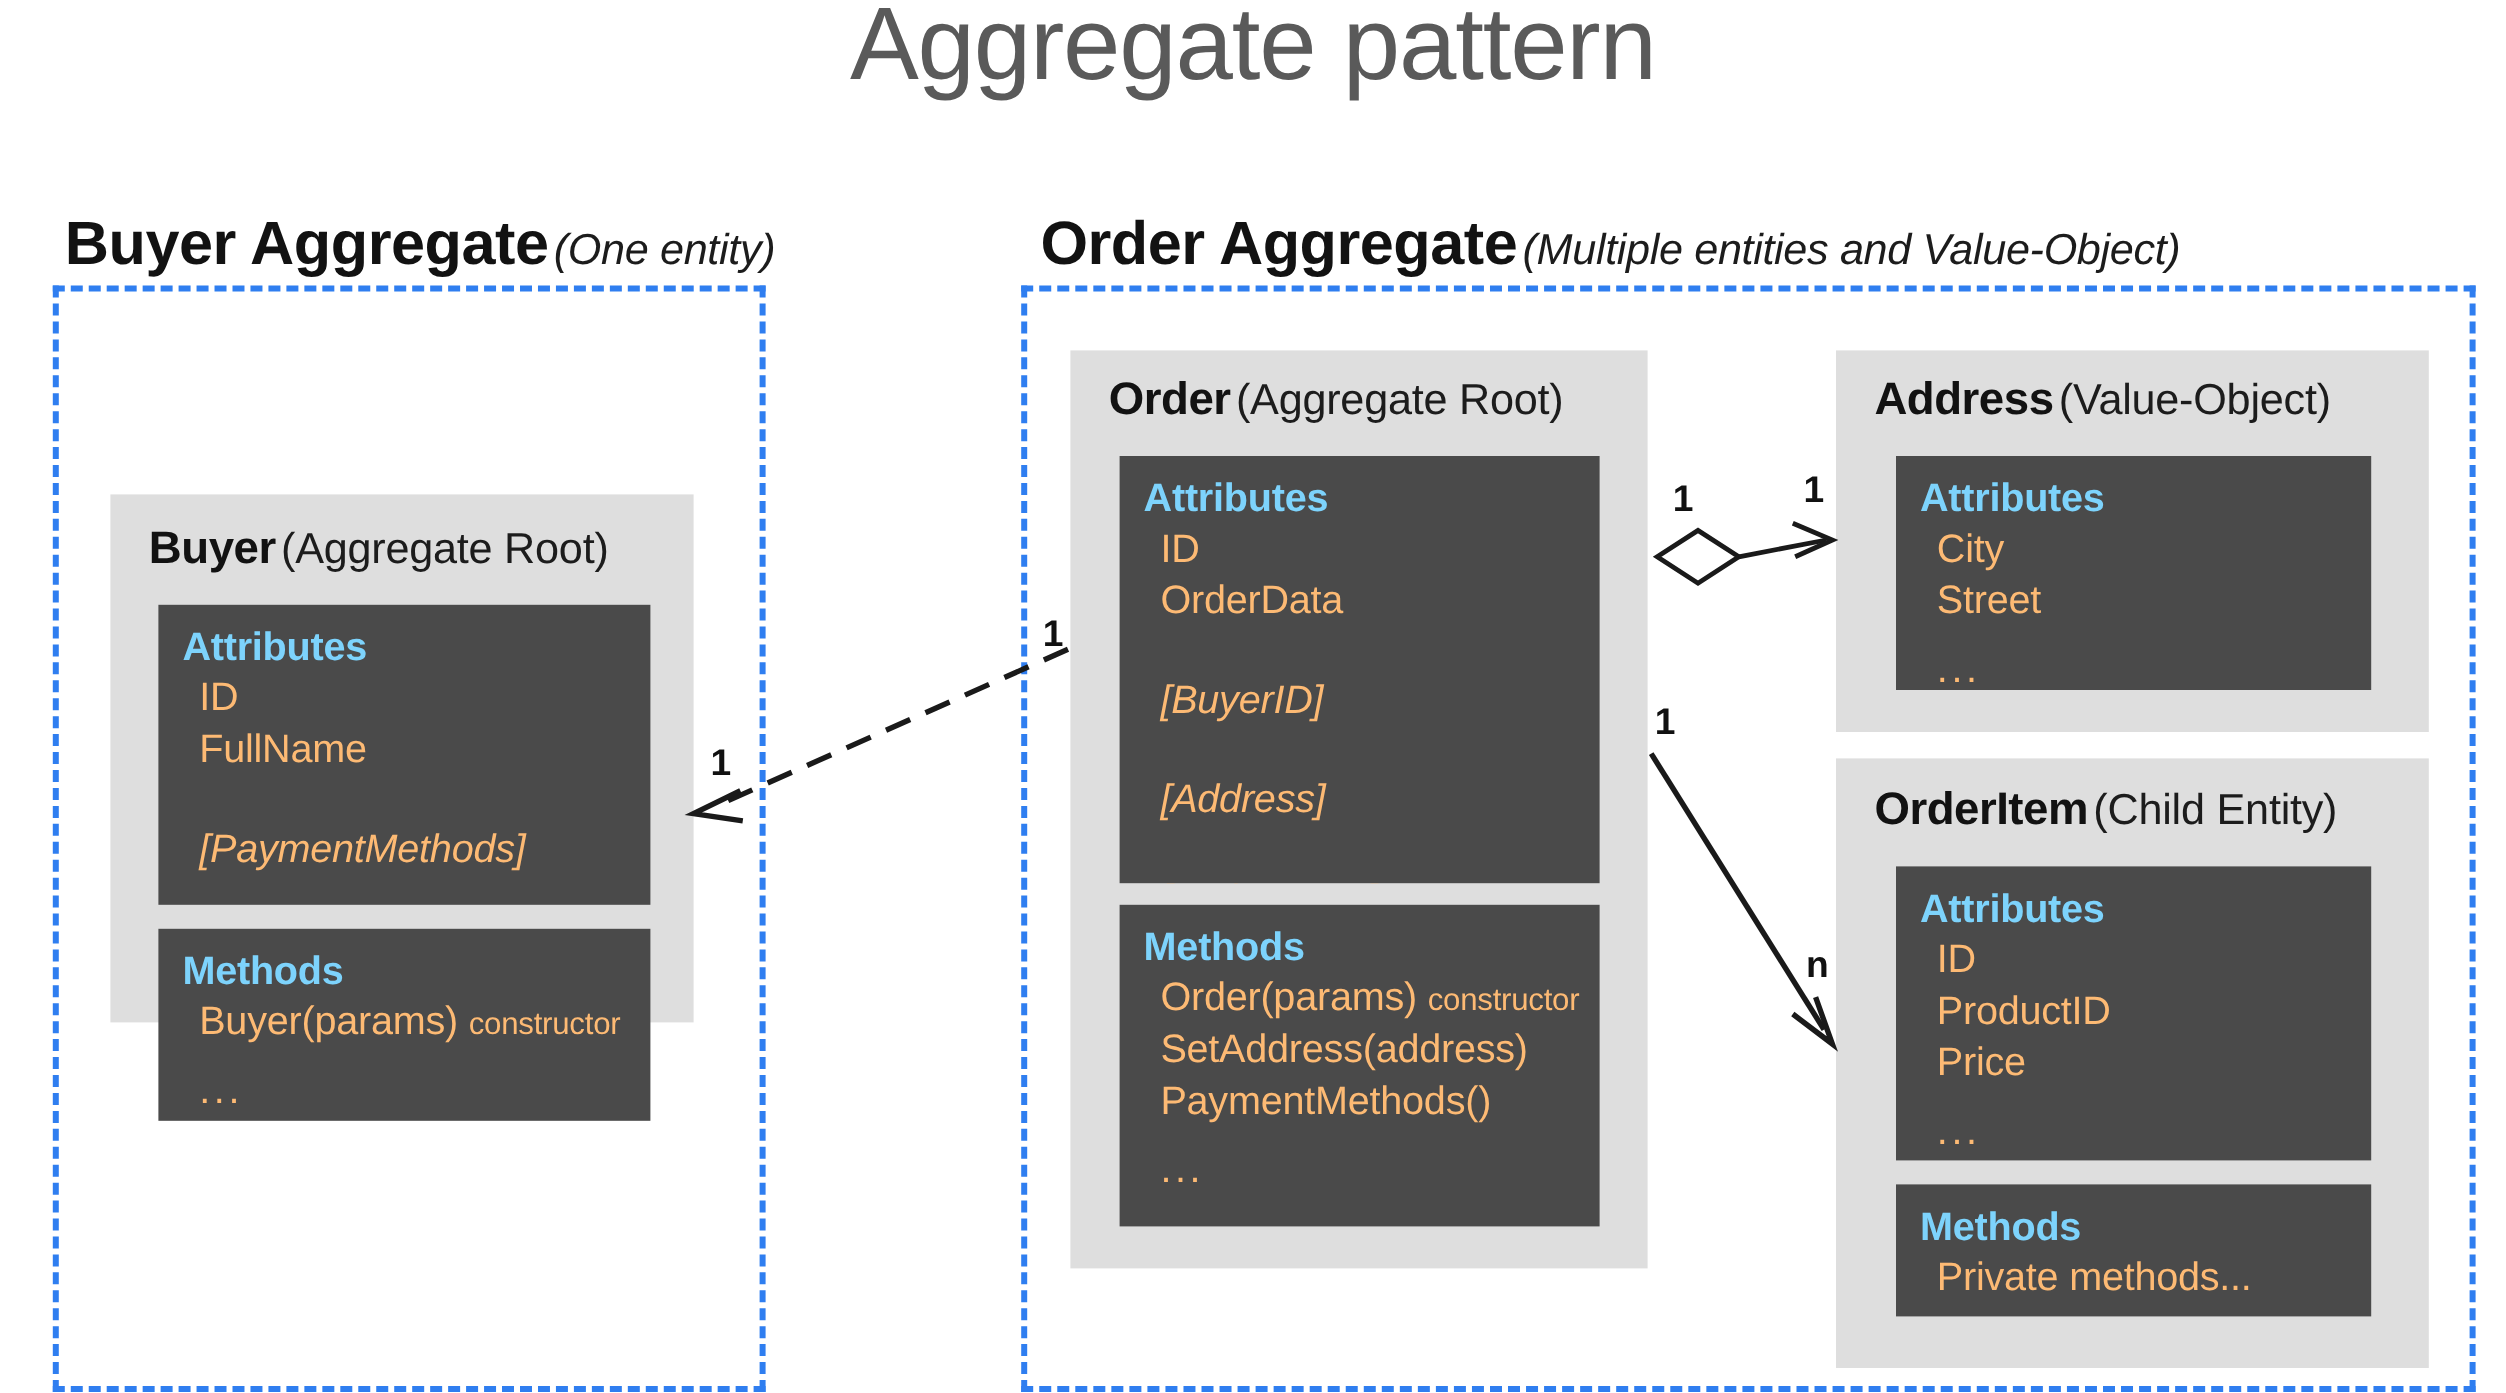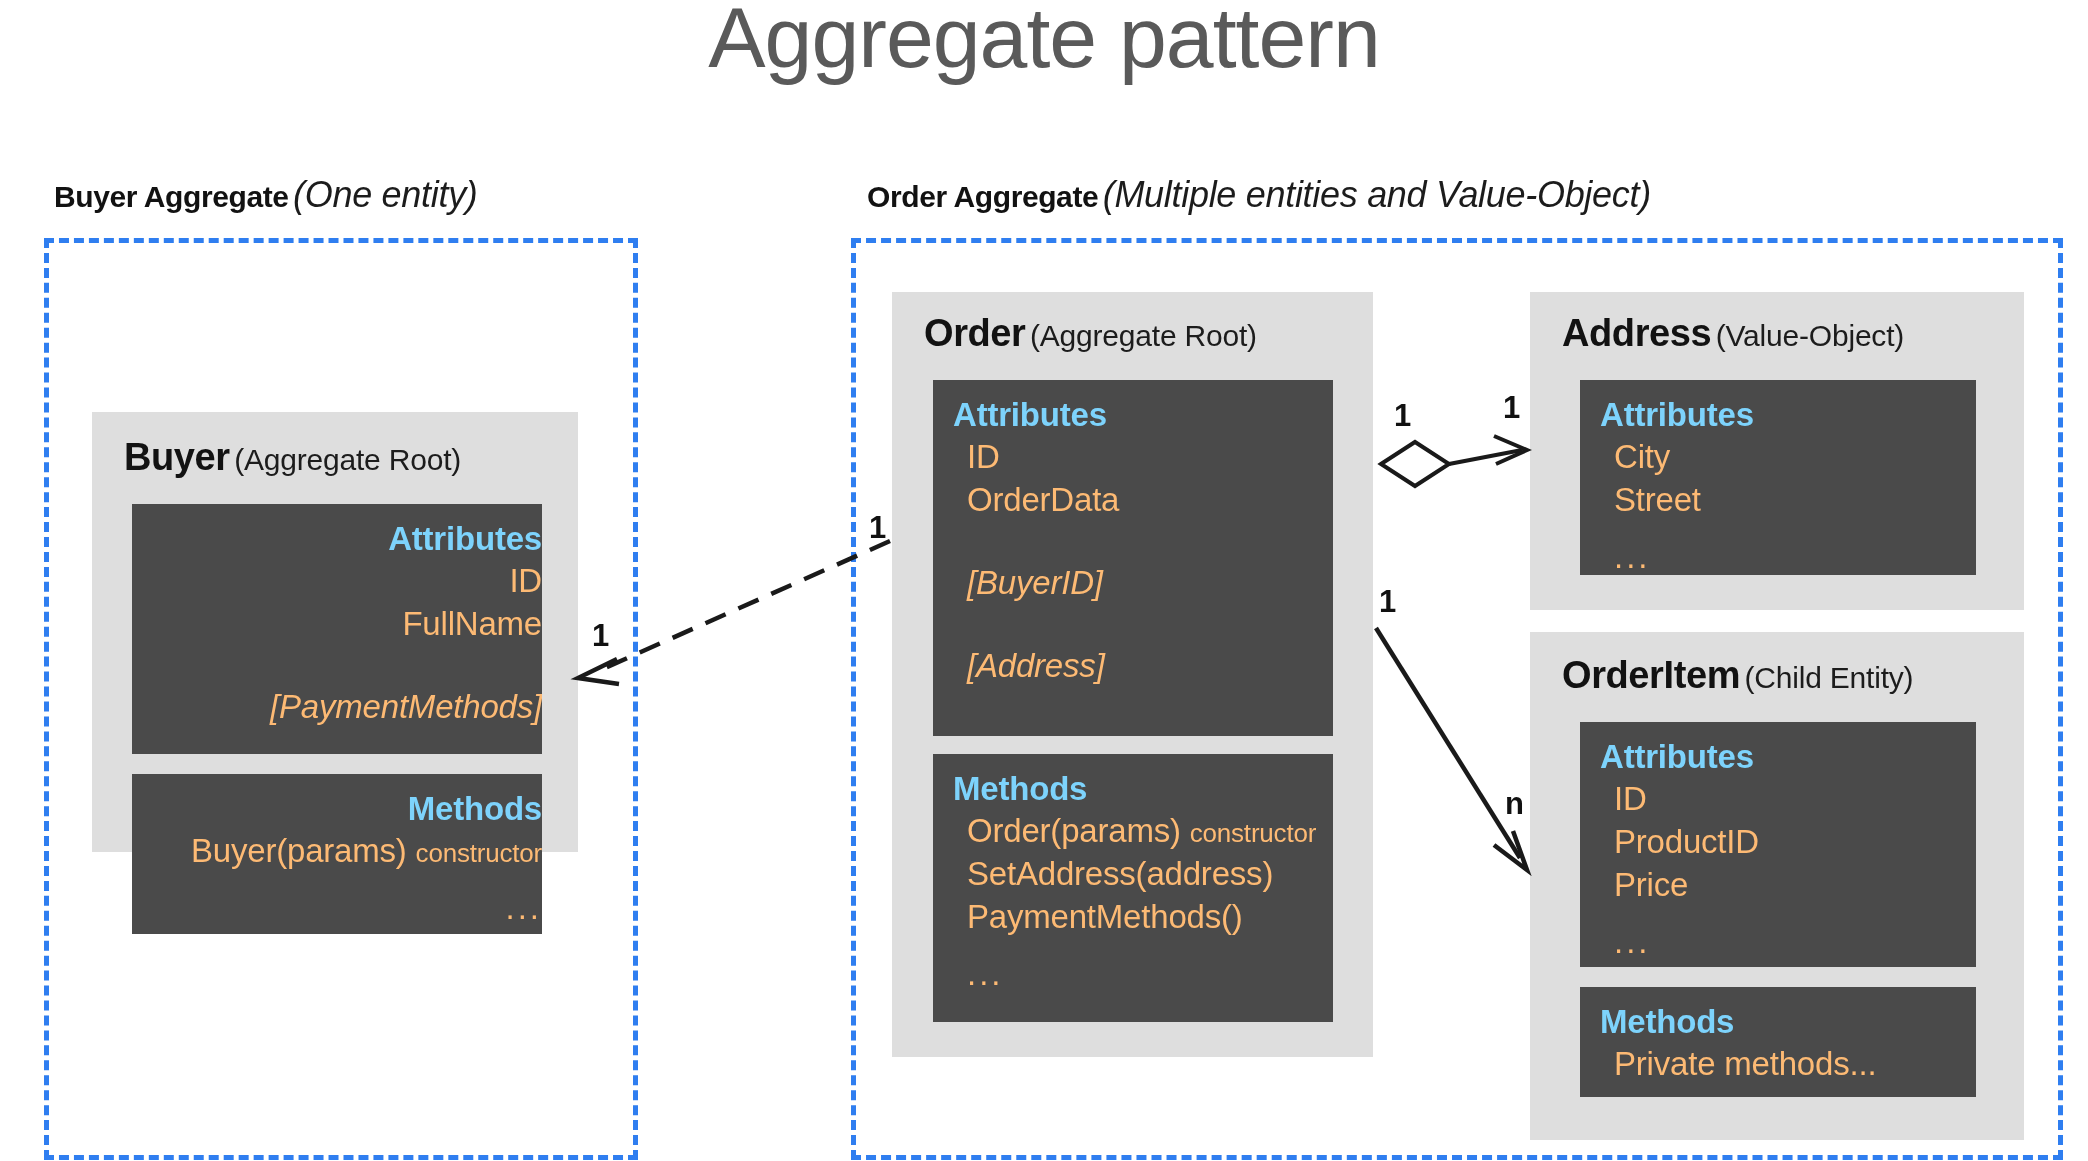--- a/index.html
+++ b/index.html
@@ -34,21 +34,21 @@
   }
 
   
   .group-heading {
     position: absolute;
     white-space: nowrap;
     color: #121212;
     line-height: 1;
   }
   .group-heading .gh-name {
-    font-size: 30px;
+    font-size: 51px;
     font-weight: bold;
     letter-spacing: -0.4px;
   }
   .group-heading .gh-sub {
     font-size: 36px;
     font-weight: 400;
     color: #1c1c1c;
     letter-spacing: -0.3px;
     font-style: italic;
   }
@@ -87,21 +87,21 @@
     white-space: nowrap;
     line-height: 1;
     color: #121212;
   }
   .card-title .ct-name {
     font-size: 38px;
     font-weight: bold;
     letter-spacing: -0.4px;
   }
   .card-title .ct-sub {
-    font-size: 30px;
+    font-size: 36px;
     font-weight: 400;
     color: #1c1c1c;
     letter-spacing: -0.2px;
   }
 
   
   .section {
     position: absolute;
     background: #4a4a4a;
     box-sizing: border-box;
@@ -173,21 +173,21 @@
 
   <div class="group-heading" id="buyer-heading">
     <span class="gh-name">Buyer Aggregate</span>
     <span class="gh-sub">(One entity)</span>
   </div>
   <div class="group-heading" id="order-heading">
     <span class="gh-name">Order Aggregate</span>
     <span class="gh-sub">(Multiple entities and Value-Object)</span>
   </div>
 
-  <div class="entity-card" id="buyer-card" style="left:92px; top:412px; width:486px; height:440px;text-align:right;">
+  <div class="entity-card" id="buyer-card" style="left:92px; top:412px; width:486px; height:440px;">
     <div class="card-title" style="left:32px; top:26px;">
       <span class="ct-name">Buyer</span>
       <span class="ct-sub">(Aggregate Root)</span>
     </div>
 
     <div class="section" style="left:40px; top:92px; width:410px; height:250px;">
       <div class="section-heading">Attributes</div>
       <ul class="section-list">
         <li>ID</li>
         <li>FullName</li>

